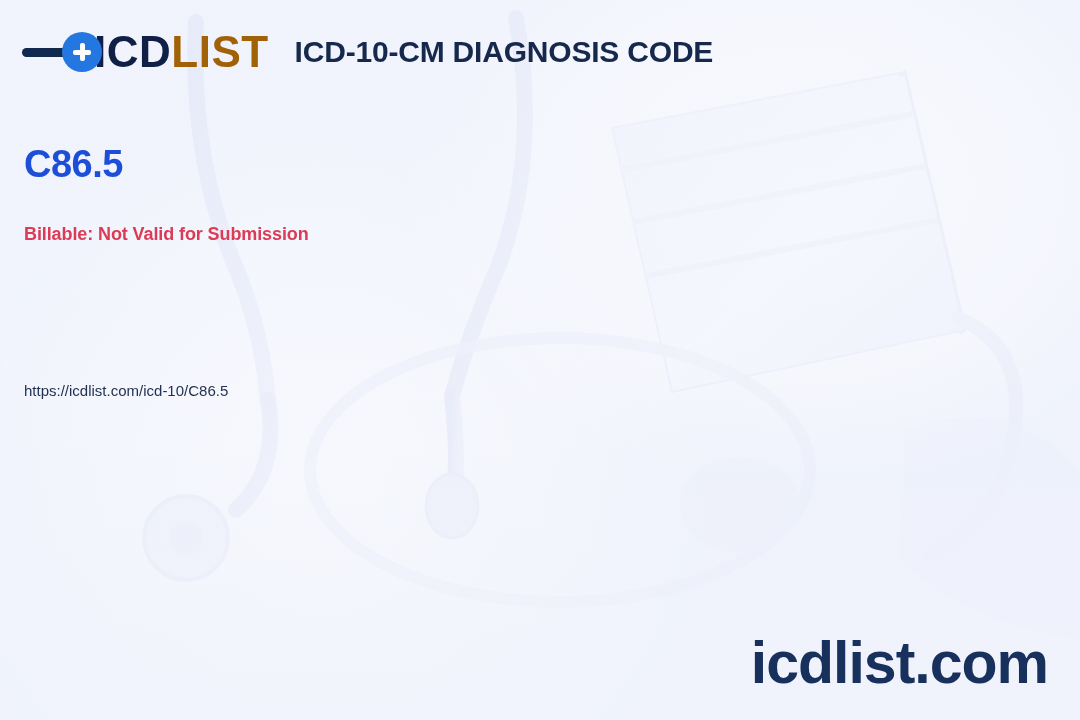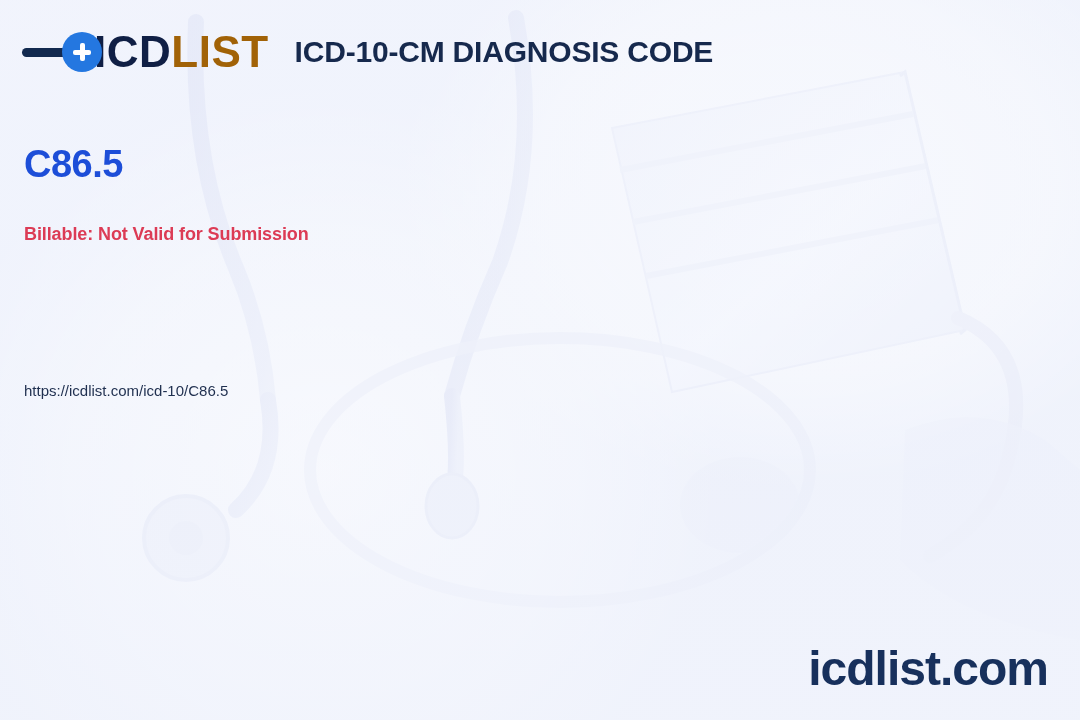--- a/index.html
+++ b/index.html
@@ -175,21 +175,21 @@
     font-weight: 400;
     color: #1f2f4f;
     letter-spacing: 0px;
     line-height: 1.2;
   }
 
   .watermark {
     position: absolute;
     right: 32px;
     bottom: 24px;
-    font-size: 48px;
+    font-size: 59px;
     font-weight: 700;
     color: #17305c;
     letter-spacing: -1px;
     line-height: 1.1;
   }
 </style>
 </head>
 <body>
 
 <div class="card">

